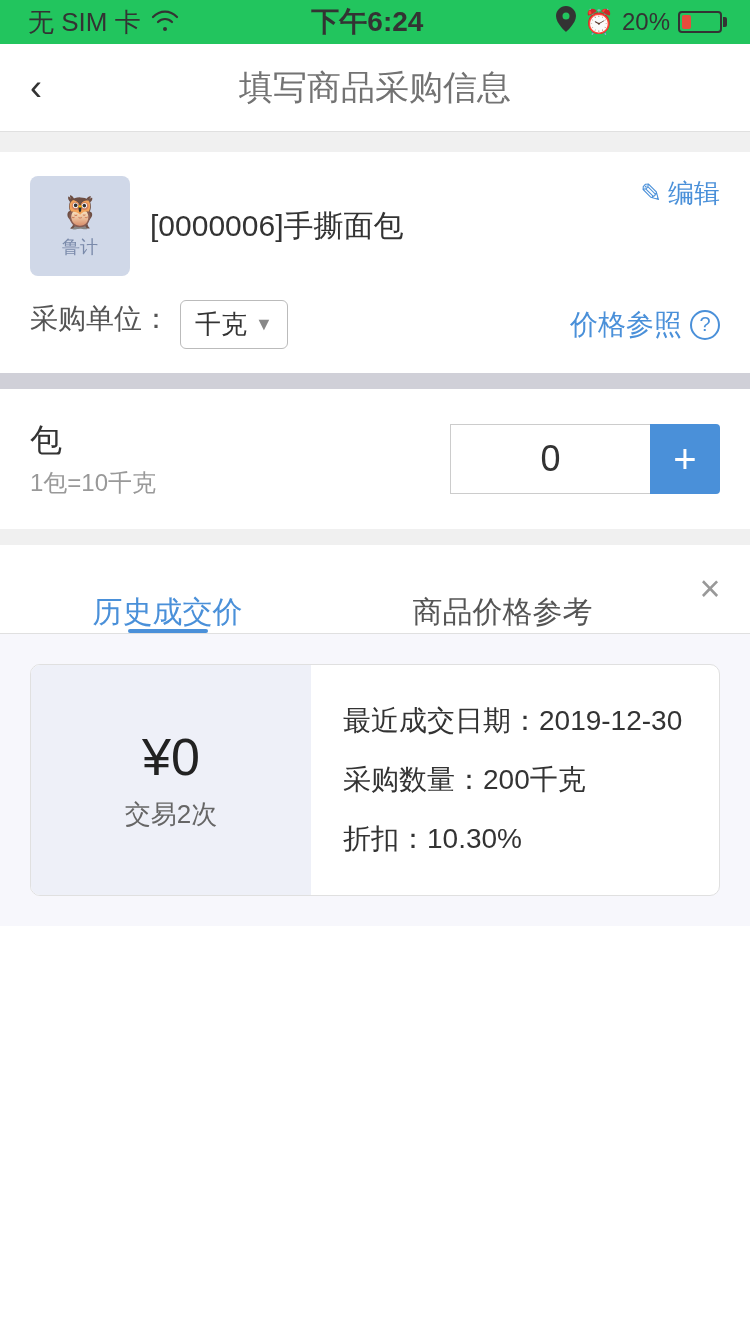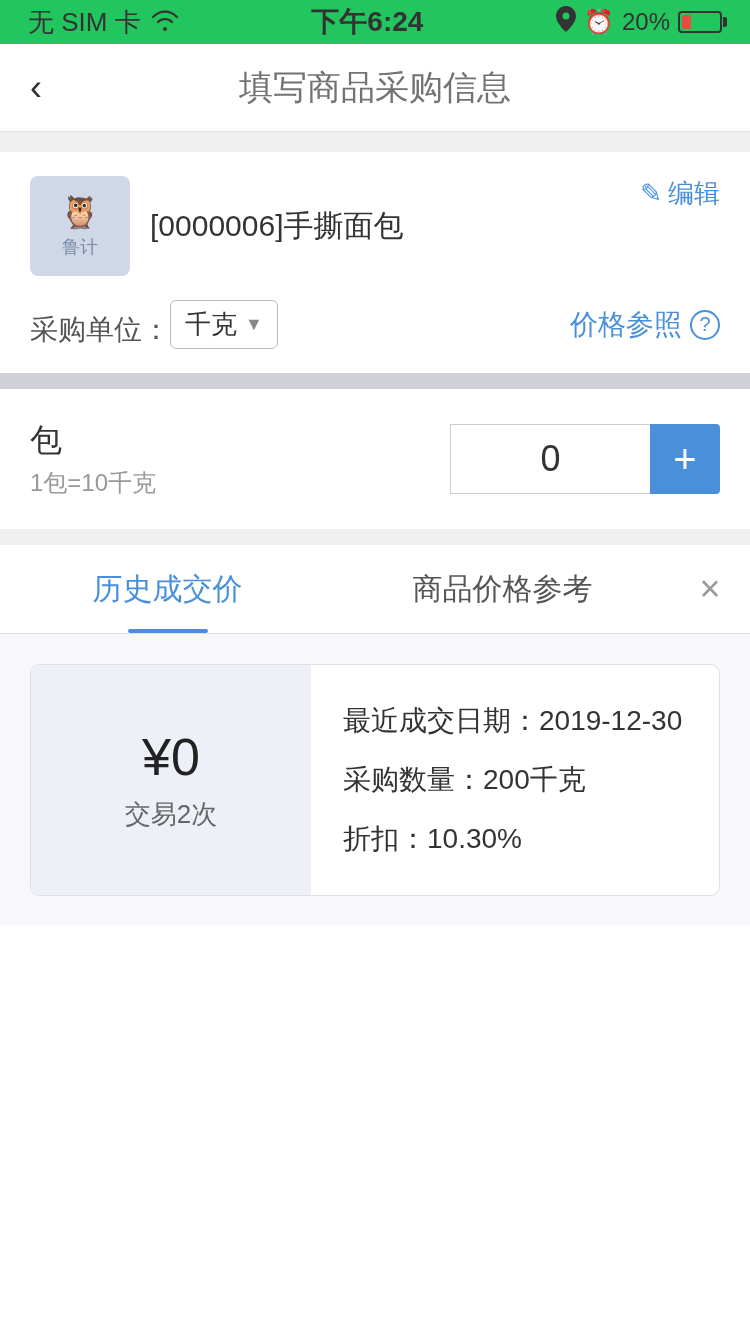--- a/index.html
+++ b/index.html
@@ -265,21 +265,21 @@
       background: #fff;
       display: flex;
       align-items: center;
       border-bottom: 1px solid #e0e0e0;
       position: relative;
     }
     .tab-item {
       flex: 1;
       height: 88px;
       display: flex;
-      align-items: center;
+      align-items: flex-end;
       justify-content: center;
       font-size: 30px;
       cursor: pointer;
       position: relative;
     }
     .tab-item.active {
       color: #4a90d9;
     }
     .tab-item.inactive {
       color: #555;
@@ -397,21 +397,21 @@
         <div class="owl-text">鲁计</div>
       </div>
       <div class="product-name">[0000006]手撕面包</div>
     </div>
     <div class="edit-btn">
       <span class="edit-icon">✎</span>
       <span>编辑</span>
     </div>
   </div>
   <div class="unit-row">
-    <div style="display:flex; align-items:flex-end; ">
+    <div style="display:flex; align-items:flex-start; gap:10px;">
       <span class="unit-label">采购单位：</span>
       <div class="unit-select">
         <span class="unit-select-text">千克</span>
         <span class="chevron-down">▼</span>
       </div>
     </div>
     <div class="price-ref">
       <span>价格参照</span>
       <div class="help-circle">?</div>
     </div>

